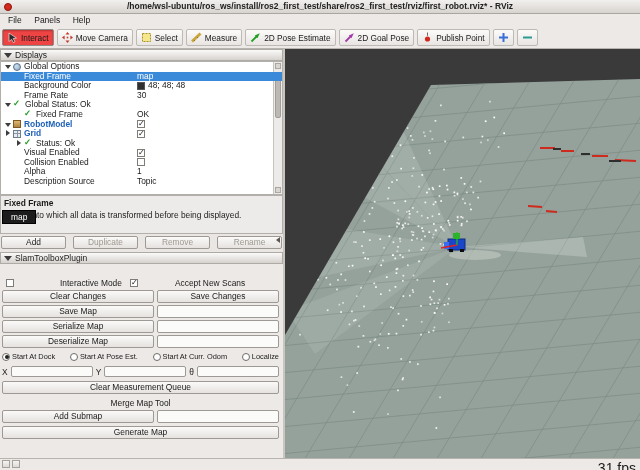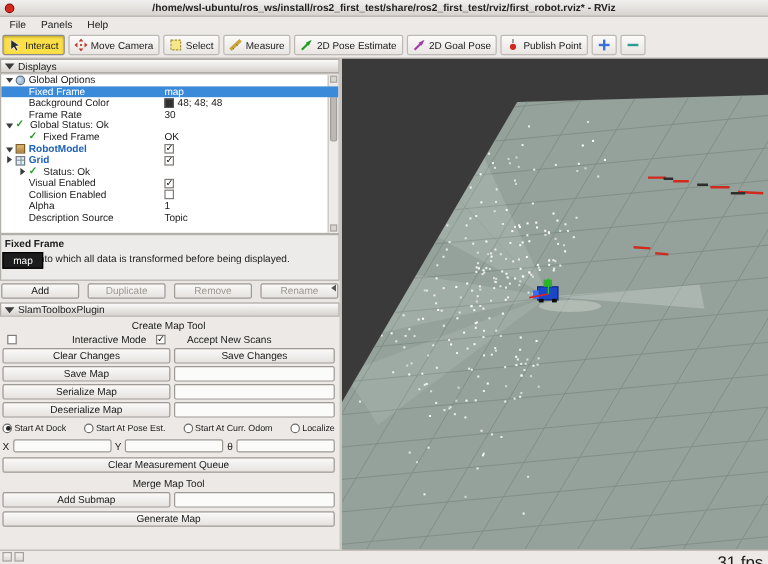--- a/index.html
+++ b/index.html
@@ -6,21 +6,21 @@
   html,body{width:640px;height:470px;overflow:hidden}
   body{position:relative;font-family:"Liberation Sans",sans-serif;background:#e9e6e3;font-size:9px;color:#1a1a1a}
 
   
   .titlebar{position:absolute;left:0;top:0;right:0;height:14px;background:linear-gradient(#f2f0ee,#d7d3cf);border-bottom:1px solid #a9a5a1;text-align:center;font-size:8.5px;font-weight:bold;line-height:13px;color:#222;white-space:nowrap}
   .win-icon{position:absolute;left:4px;top:3px;width:8px;height:8px;border-radius:50%;background:#d22a1e;border:1px solid #8f1208}
   .menubar{position:absolute;left:0;top:14px;right:0;height:13px;background:#ece9e6;line-height:12px;padding-left:3px}
   .menu-item{display:inline-block;padding:0 5px;font-size:8.5px}
   .toolbar{position:absolute;left:0;top:27px;right:0;height:22px;background:#ece9e6;border-bottom:1px solid #b7b3af;display:flex;align-items:center;padding:0 2px;gap:3px}
   .tool{display:inline-flex;align-items:center;gap:3px;height:17px;padding:0 4px;border:1px solid #bdb9b5;border-radius:2px;background:linear-gradient(#fcfbfa,#e8e5e2);font-size:8.3px;white-space:nowrap}
-  .tool.pressed{background:#fde047;border-color:#8e8a86;box-shadow:inset 0 1px 2px rgba(0,0,0,.25)}
+  .tool.pressed{background:#ef4444;border-color:#8e8a86;box-shadow:inset 0 1px 2px rgba(0,0,0,.25)}
   .tool svg{flex:none}
 
   
   .dock-header{position:absolute;left:0;width:283px;height:12px;background:linear-gradient(#fbfaf9,#d6d2ce);border:1px solid #aeaaa6;font-size:8.5px;line-height:10px;padding-left:14px;color:#222}
   .dock-arrow{position:absolute;left:3px;top:3px;width:0;height:0;border-left:4px solid transparent;border-right:4px solid transparent;border-top:5px solid #3c3c3c}
 
   
   .tree{position:absolute;left:0;top:61px;width:283px;height:134px;background:#fff;border:1px solid #b3afab;overflow:hidden}
   .trow{position:relative;display:flex;align-items:center;height:9.55px;font-size:8.4px;line-height:9px;white-space:nowrap}
   .trow.sel{background:#3b8ad9;color:#fff}
@@ -55,21 +55,21 @@
   
   .dbtns{position:absolute;left:0;top:236px;width:283px;height:14px;display:flex;gap:7px;padding:0 1px}
   .btn{height:13px;background:linear-gradient(#fbfaf9,#e5e2df);border:1px solid #9d9995;border-radius:2px;font-size:8.4px;text-align:center;line-height:11px;color:#1a1a1a}
   .dbtns .btn{flex:1}
   .btn.disabled{color:#9d9890}
 
   
   .slam{position:absolute;left:0;top:264px;width:283px;height:194px;background:#ece9e6;font-size:8.4px}
   .srow{position:absolute;left:2px;right:4px;display:flex;align-items:center}
   .srow.center{justify-content:center}
-  .halfL{width:140px;flex:none;line-height:11px}
+  .halfL{width:152px;flex:none;line-height:11px}
   .halfR{flex:1;margin-left:3px}
   .full{flex:1;line-height:11px}
   .tinput{height:13px;background:#fbfbfa;border:1px solid #9d9995;border-radius:2px;font-size:8.4px;padding:0 2px;min-width:0}
   .radio{width:8px;height:8px;border:1px solid #6f6b67;border-radius:50%;background:#fff;position:relative;flex:none;display:inline-block}
   .radio.on::after{content:"";position:absolute;left:1.5px;top:1.5px;width:4px;height:4px;border-radius:50%;background:#222}
   .rgroup{display:flex;align-items:center;gap:2px;font-size:7.4px;white-space:nowrap}
 
   
   .vsplit{position:absolute;left:283px;top:49px;width:2px;height:409px;background:#c9c5c1}
   .collapse-arrow{position:absolute;left:276px;top:237px;width:0;height:0;border-top:3.5px solid transparent;border-bottom:3.5px solid transparent;border-right:4.5px solid #5a5652}
@@ -292,28 +292,25 @@
   <span class="btn disabled">Remove</span>
   <span class="btn disabled">Rename</span>
 </div>
 
 <div class="dock-header" style="top:252px">
   <span class="dock-arrow"></span>
   <span>SlamToolboxPlugin</span>
 </div>
 
 <div class="slam">
-  <div class="srow center" style="top:2px">
-    <span>Create Map Tool</span>
-  </div>
   <div class="srow" style="top:14px">
     <span class="cb" style="margin-left:4px"></span>
     <span style="margin-left:46px">Interactive Mode</span>
     <span class="cb on" style="margin-left:8px"></span>
-    <span style="margin-left:18px">Accept New Scans</span>
+    <span style="margin-left:37px">Accept New Scans</span>
   </div>
   <div class="srow" style="top:26px">
     <span class="btn halfL">Clear Changes</span>
     <span class="btn halfR">Save Changes</span>
   </div>
   <div class="srow" style="top:41px">
     <span class="btn halfL">Save Map</span>
     <input class="tinput halfR" style="">
   </div>
   <div class="srow" style="top:56px">

